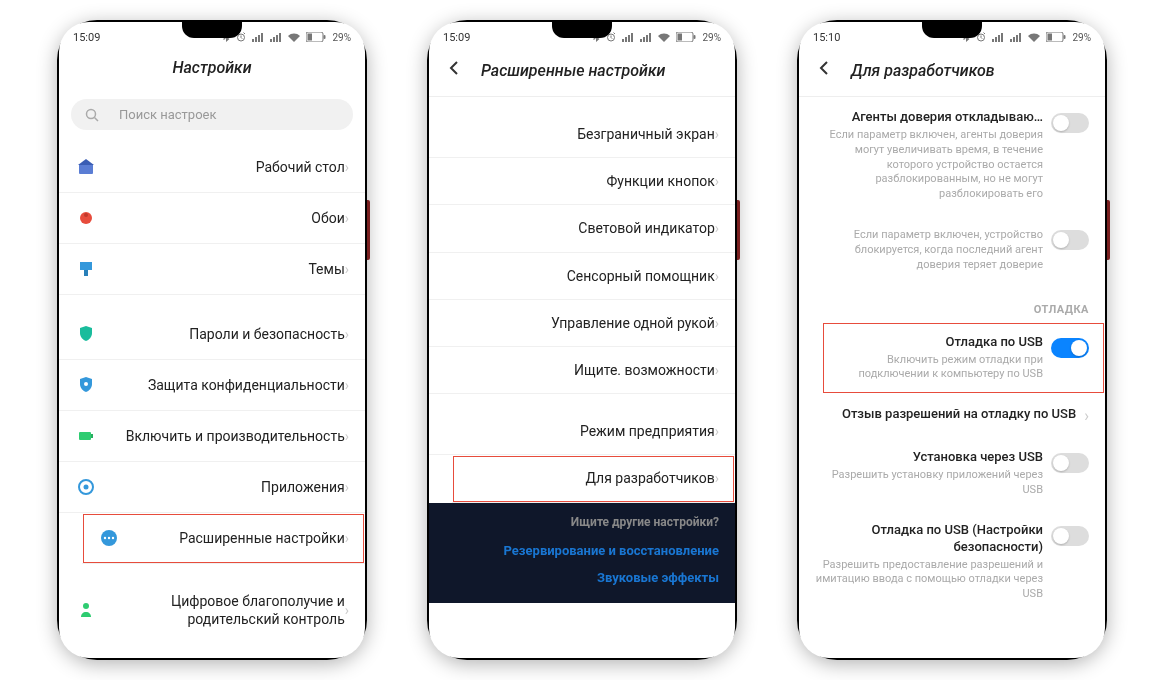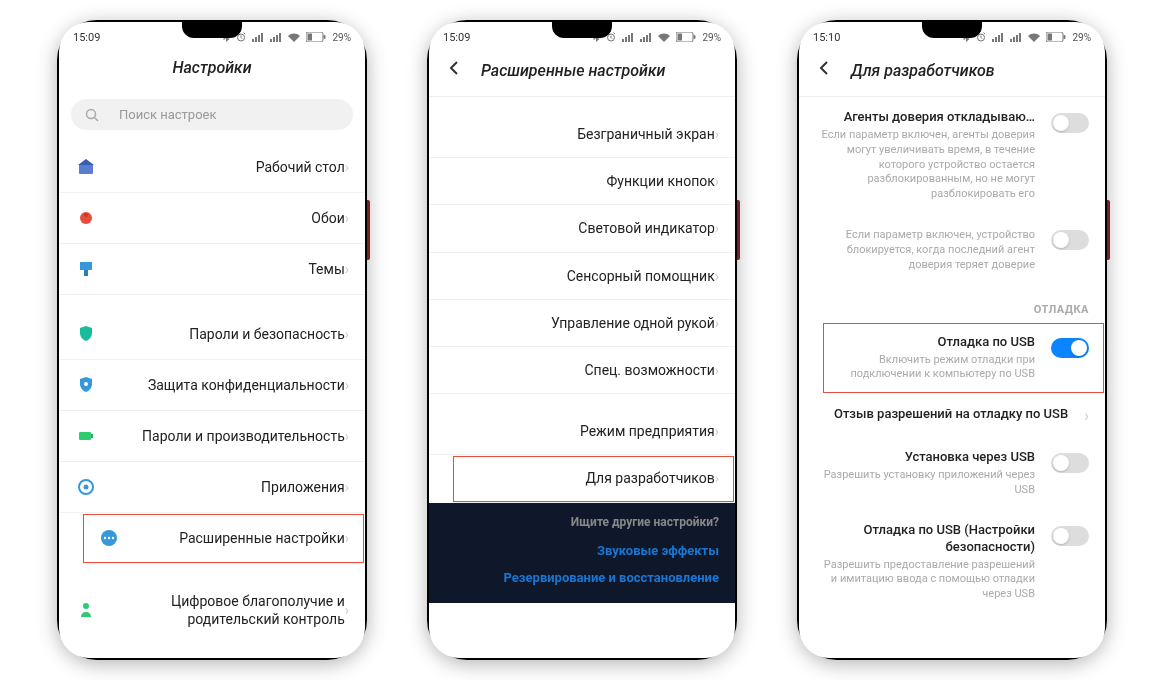--- a/index.html
+++ b/index.html
@@ -135,21 +135,21 @@
     padding: 18px 16px 6px;
     font-size: 11px;
     color: #aaa;
     letter-spacing: 0.5px;
     font-weight: bold;
   }
   .setting-item {
     padding: 12px 16px;
     display: flex;
     align-items: flex-start;
-    gap: 16px;
+    gap: 8px;
     position: relative;
   }
   .setting-text { flex: 1; }
   .setting-title {
     font-size: 13px;
     color: #222;
     font-weight: 500;
     line-height: 1.3;
   }
   .setting-desc {
@@ -296,21 +296,21 @@
         <span class="label">Защита конфиденциальности</span>
         <span class="chevron">›</span>
       </div>
       <div class="list-item">
         <span class="icon">
             <svg width="18" height="18" viewBox="0 0 18 18">
               <rect x="2" y="5" width="12" height="8" rx="1" fill="#2ecc71"></rect>
               <rect x="14" y="7" width="2" height="4" fill="#27ae60"></rect>
             </svg>
           </span>
-        <span class="label">Пароли и производительность</span>
+        <span class="label">Включить и производительность</span>
         <span class="chevron">›</span>
       </div>
       <div class="list-item">
         <span class="icon">
             <svg width="18" height="18" viewBox="0 0 18 18">
               <circle cx="9" cy="9" r="7" fill="none" stroke="#3498db" stroke-width="2"></circle>
               <circle cx="9" cy="9" r="2.5" fill="#3498db"></circle>
             </svg>
           </span>
         <span class="label">Приложения</span>
@@ -403,36 +403,36 @@
       </div>
       <div class="list-item">
         <span class="label">Сенсорный помощник</span>
         <span class="chevron">›</span>
       </div>
       <div class="list-item">
         <span class="label">Управление одной рукой</span>
         <span class="chevron">›</span>
       </div>
       <div class="list-item">
-        <span class="label">Спец. возможности</span>
+        <span class="label">Ищите. возможности</span>
         <span class="chevron">›</span>
       </div>
       <div class="gap-block"></div>
       <div class="list-item">
         <span class="label">Режим предприятия</span>
         <span class="chevron">›</span>
       </div>
       <div class="list-item highlighted">
         <span class="label">Для разработчиков</span>
         <span class="chevron">›</span>
       </div>
       <div class="footer-search">
         <div class="fs-title">Ищите другие настройки?</div>
+        <div class="fs-link">Резервирование и восстановление</div>
         <div class="fs-link">Звуковые эффекты</div>
-        <div class="fs-link">Резервирование и восстановление</div>
       </div>
     </div>
   </div>
 </div>
 
 <div class="phone">
   <div class="notch"></div>
   <div class="screen">
     <div class="status-bar">
       <span>15:10</span>

